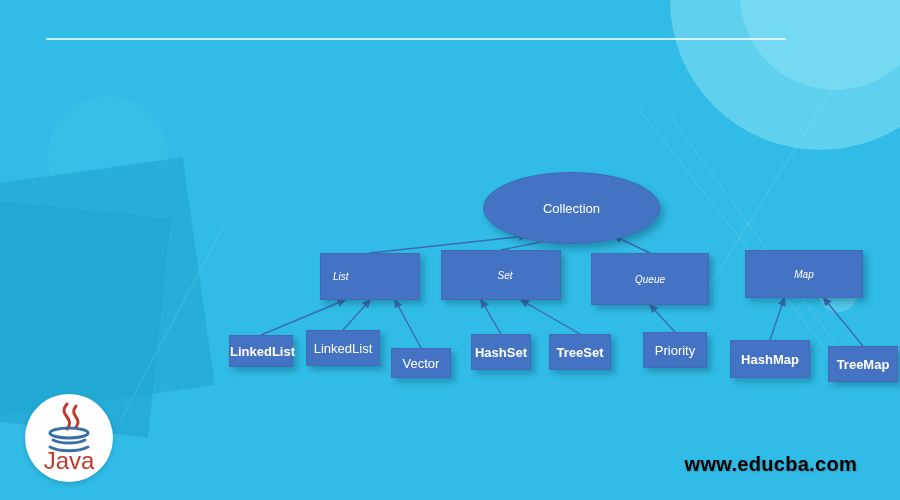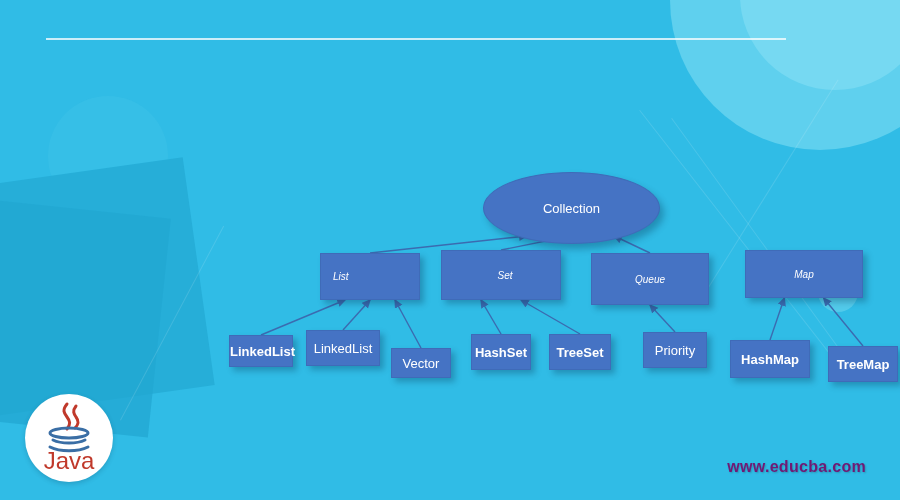--- a/index.html
+++ b/index.html
@@ -91,22 +91,22 @@
   }
   
   #java-logo{position:absolute;left:25px;top:394px;width:88px;height:88px;}
   #java-logo .disc{
     position:absolute;inset:0;border-radius:50%;background:#ffffff;
     box-shadow:0 2px 5px rgba(0,40,70,.2);
   }
   #java-logo svg{position:absolute;left:0;top:0;}
   
   #site-url{
-    position:absolute;right:34px;bottom:24px;
-    color:#701a75;font-size:16px;font-weight:bold;
+    position:absolute;right:43px;bottom:24px;
+    color:#000000;font-size:20px;font-weight:bold;
     letter-spacing:.3px;
     text-shadow:1px 1px 2px rgba(0,0,0,.2);
   }
 </style>
 </head>
 <body>
 
 <div id="stage">
 
   <div class="bg-layer">

